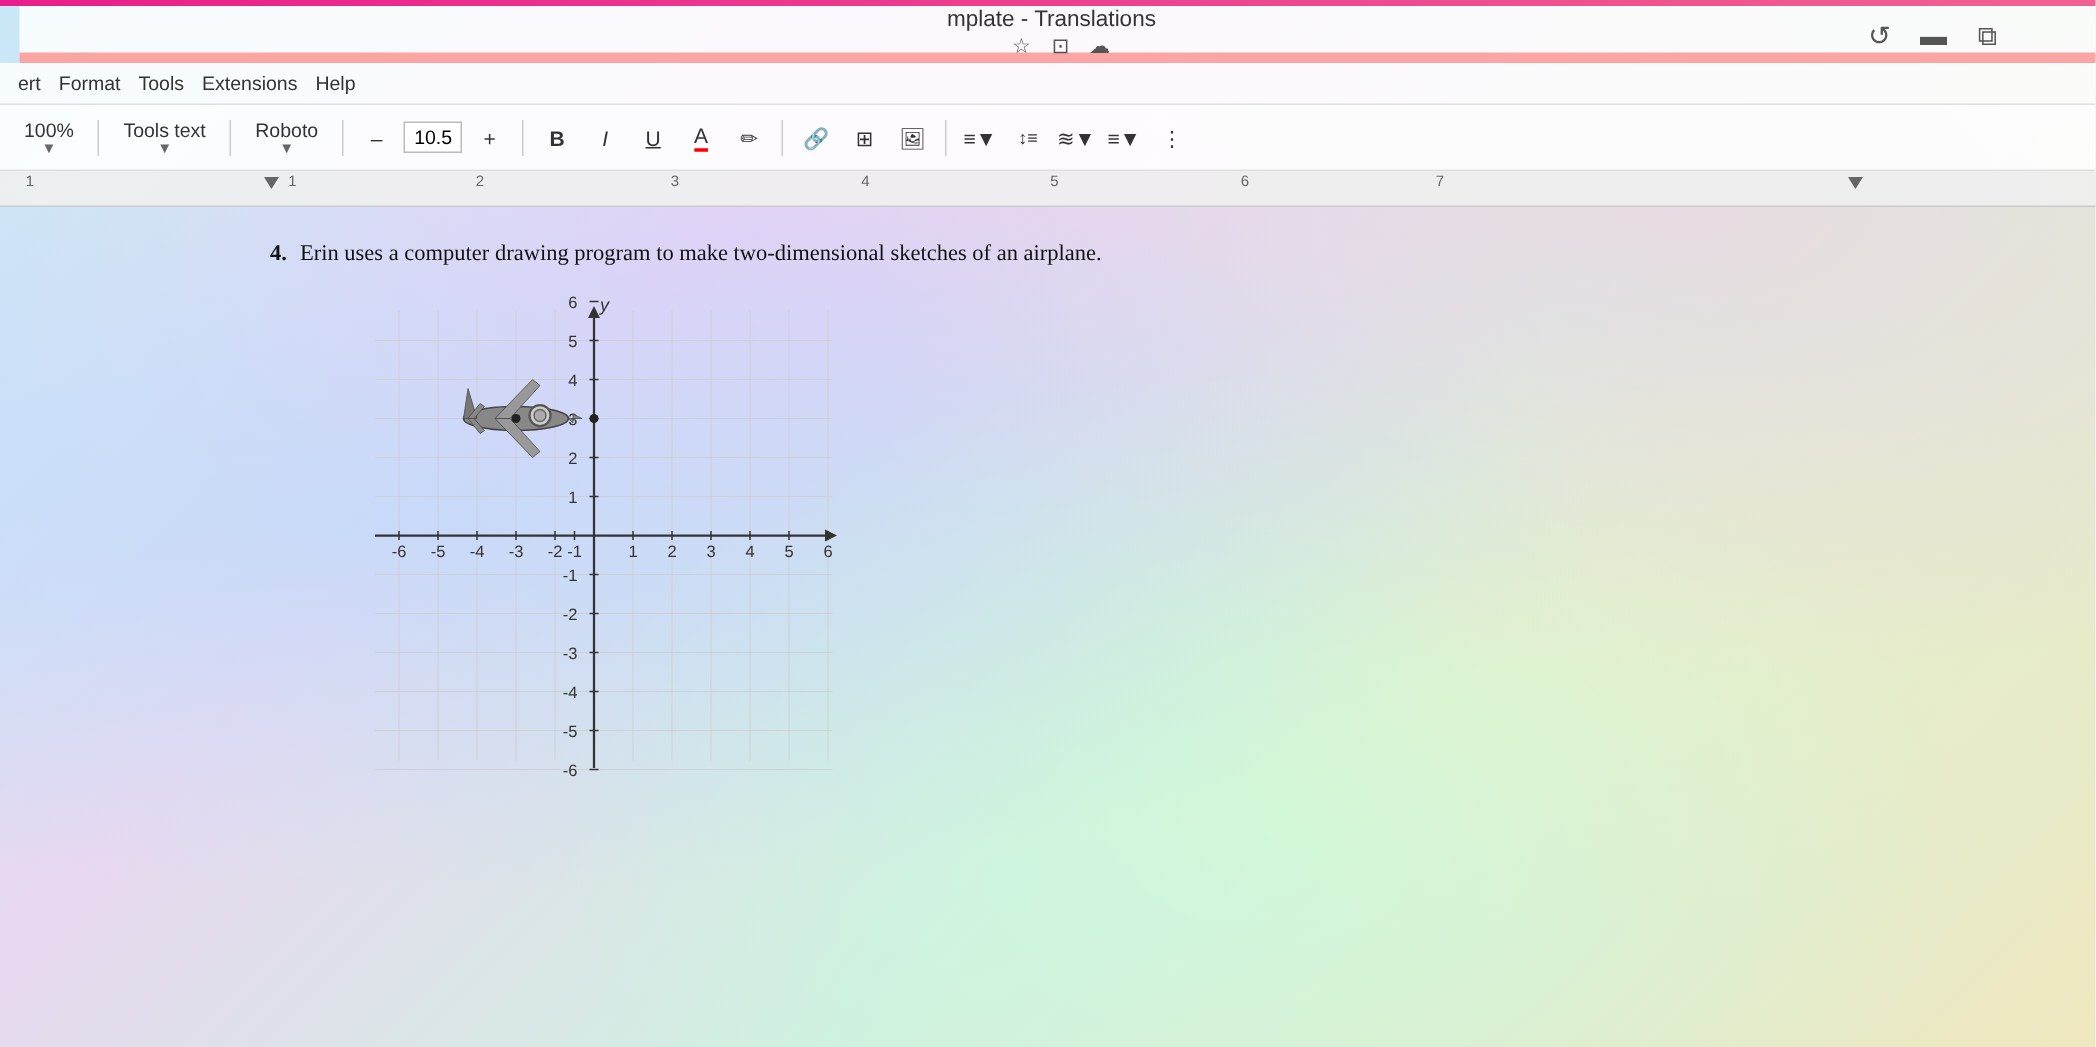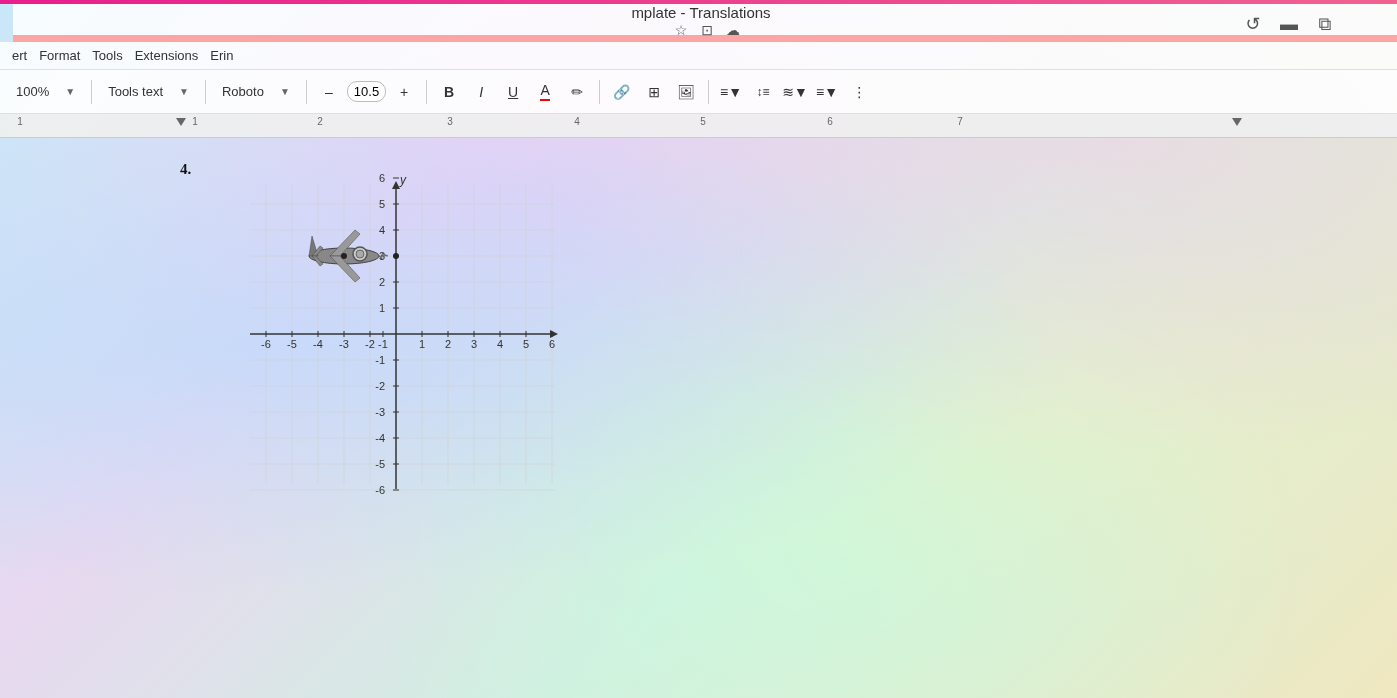--- a/index.html
+++ b/index.html
@@ -144,33 +144,34 @@
     .toolbar-btn {
       padding: 4px 8px;
       border: none;
       background: transparent;
       cursor: pointer;
       border-radius: 3px;
       font-size: 13px;
       color: #333;
       display: flex;
       align-items: center;
-      gap: 16px;
+      gap: 0;
       white-space: nowrap;
+      flex-direction: column;
     }
 
     .toolbar-btn .dropdown-arrow {
       font-size: 10px;
       color: #666;
     }
 
     .font-size-box {
       border: 1px solid #bbb;
       padding: 2px 6px;
-      border-radius: 10px;
+      border-radius: 0;
       font-size: 13px;
       background: white;
     }
 
     .toolbar-format-btn {
       width: 28px;
       height: 28px;
       display: flex;
       align-items: center;
       justify-content: center;
@@ -312,21 +313,21 @@
     <span class="right-icon">▬</span>
     <span class="right-icon">⧉</span>
   </div>
 </div>
 
 <div class="menu-bar">
   <span class="menu-item">ert</span>
   <span class="menu-item">Format</span>
   <span class="menu-item">Tools</span>
   <span class="menu-item">Extensions</span>
-  <span class="menu-item">Erin</span>
+  <span class="menu-item">Help</span>
 </div>
 
 <div class="toolbar">
 
   <button class="toolbar-btn">
     <span>100%</span>
     <span class="dropdown-arrow">▼</span>
   </button>
 
   <div class="toolbar-separator"></div>
@@ -435,20 +436,21 @@
     <div class="ruler-triangle" style="right: 155px; left: auto;"></div>
   </div>
 </div>
 
 <div class="doc-area">
   <div class="doc-content">
 
     <div class="question-text" style="position:relative;">
       <span class="question-number">4.</span>
       <div class="question-body">
+        <p>Erin uses a computer drawing program to make two-dimensional sketches of an airplane.</p>
       </div>
     </div>
 
     <div class="coord-plane">
       <svg width="320" height="360" class="coord-svg">
 
         <line x1="26" y1="10" x2="26" y2="310" stroke="#ccc" stroke-width="0.5"></line>
         <line x1="52" y1="10" x2="52" y2="310" stroke="#ccc" stroke-width="0.5"></line>
         <line x1="78" y1="10" x2="78" y2="310" stroke="#ccc" stroke-width="0.5"></line>
         <line x1="104" y1="10" x2="104" y2="310" stroke="#ccc" stroke-width="0.5"></line>

